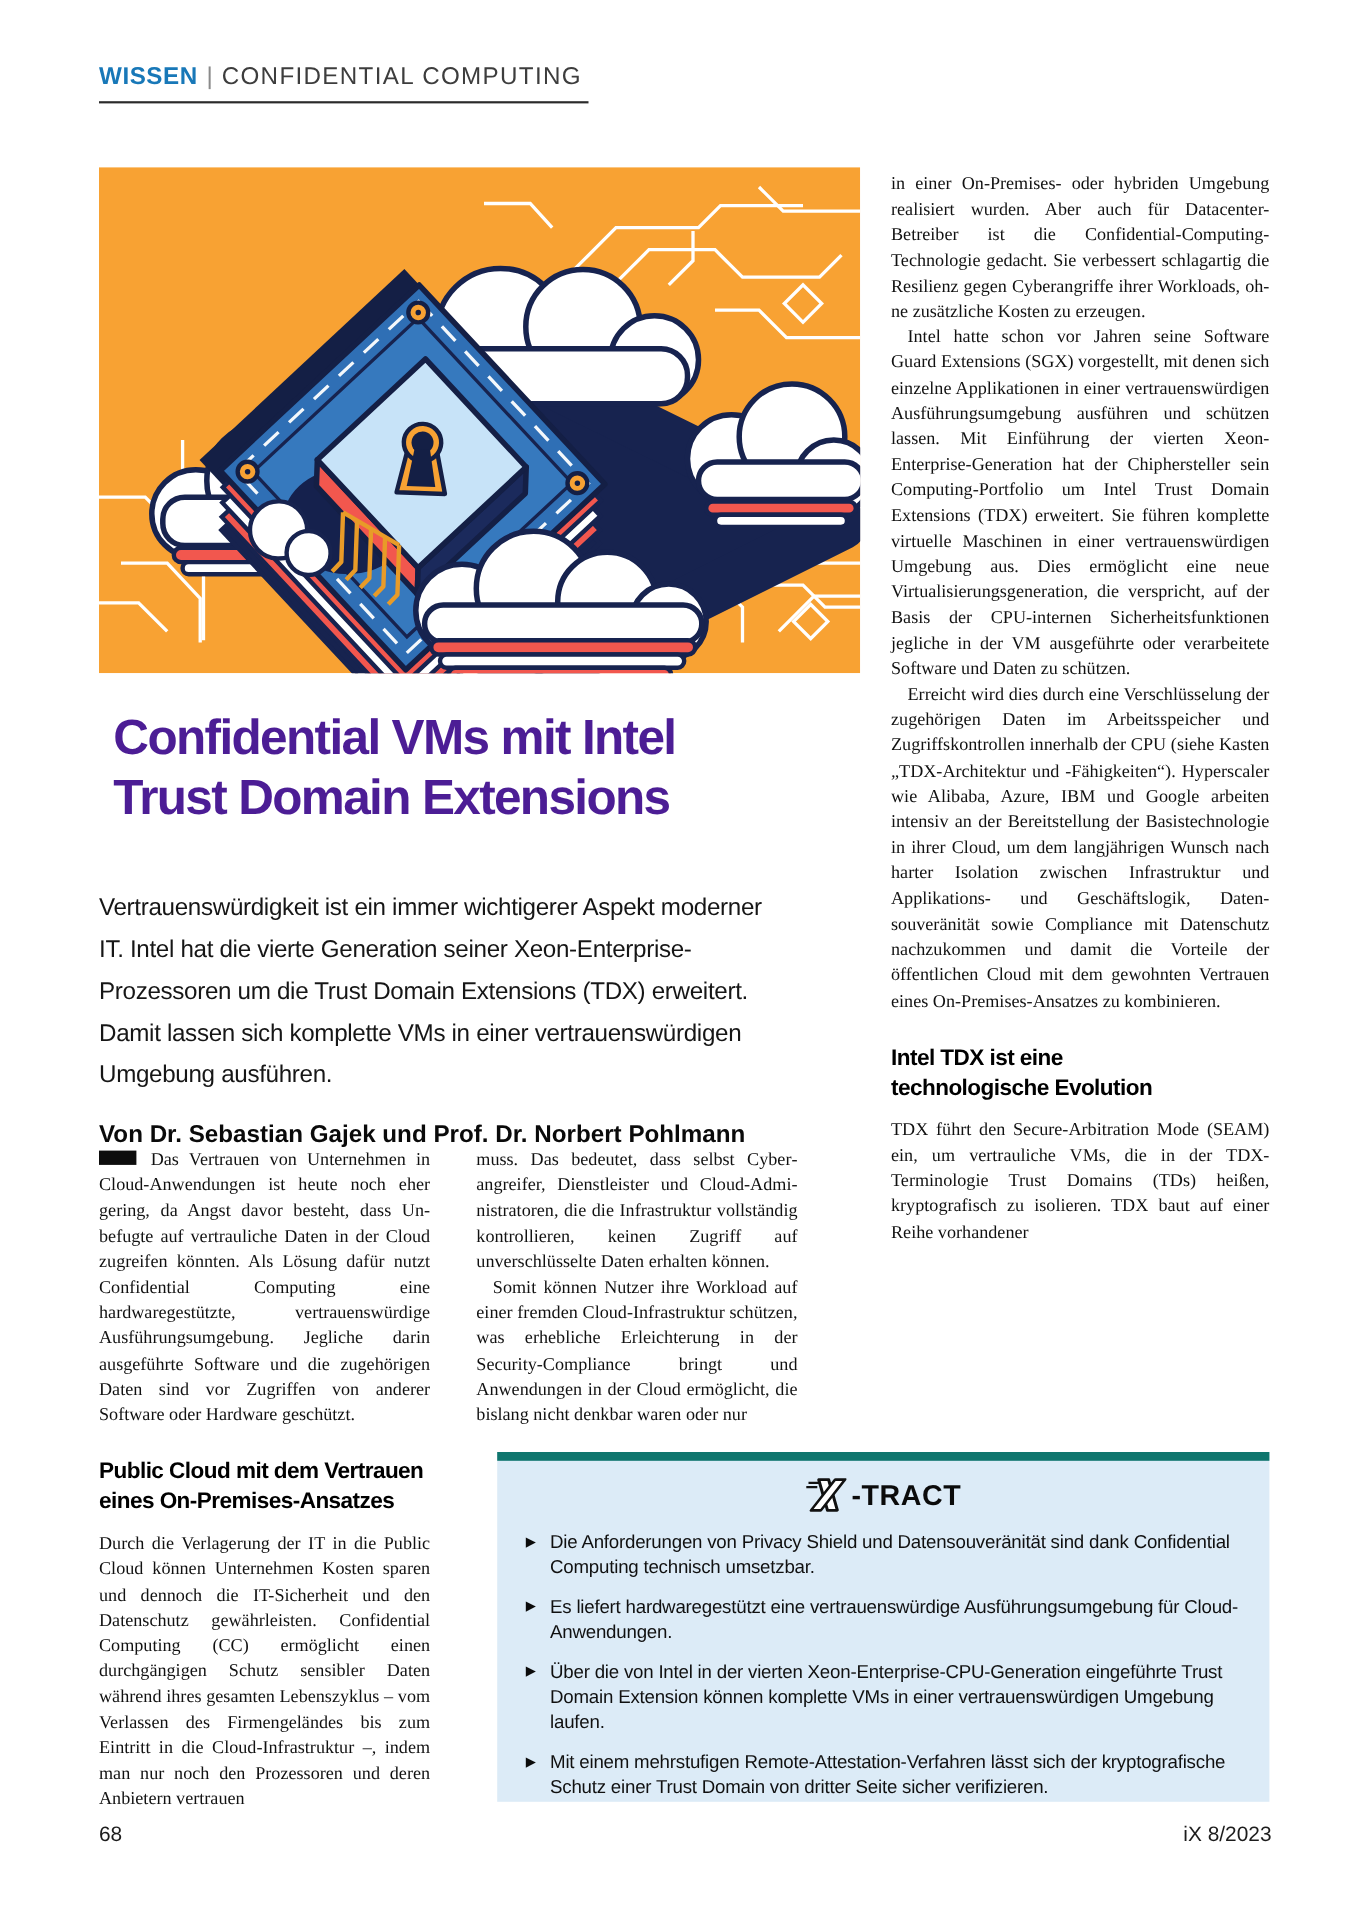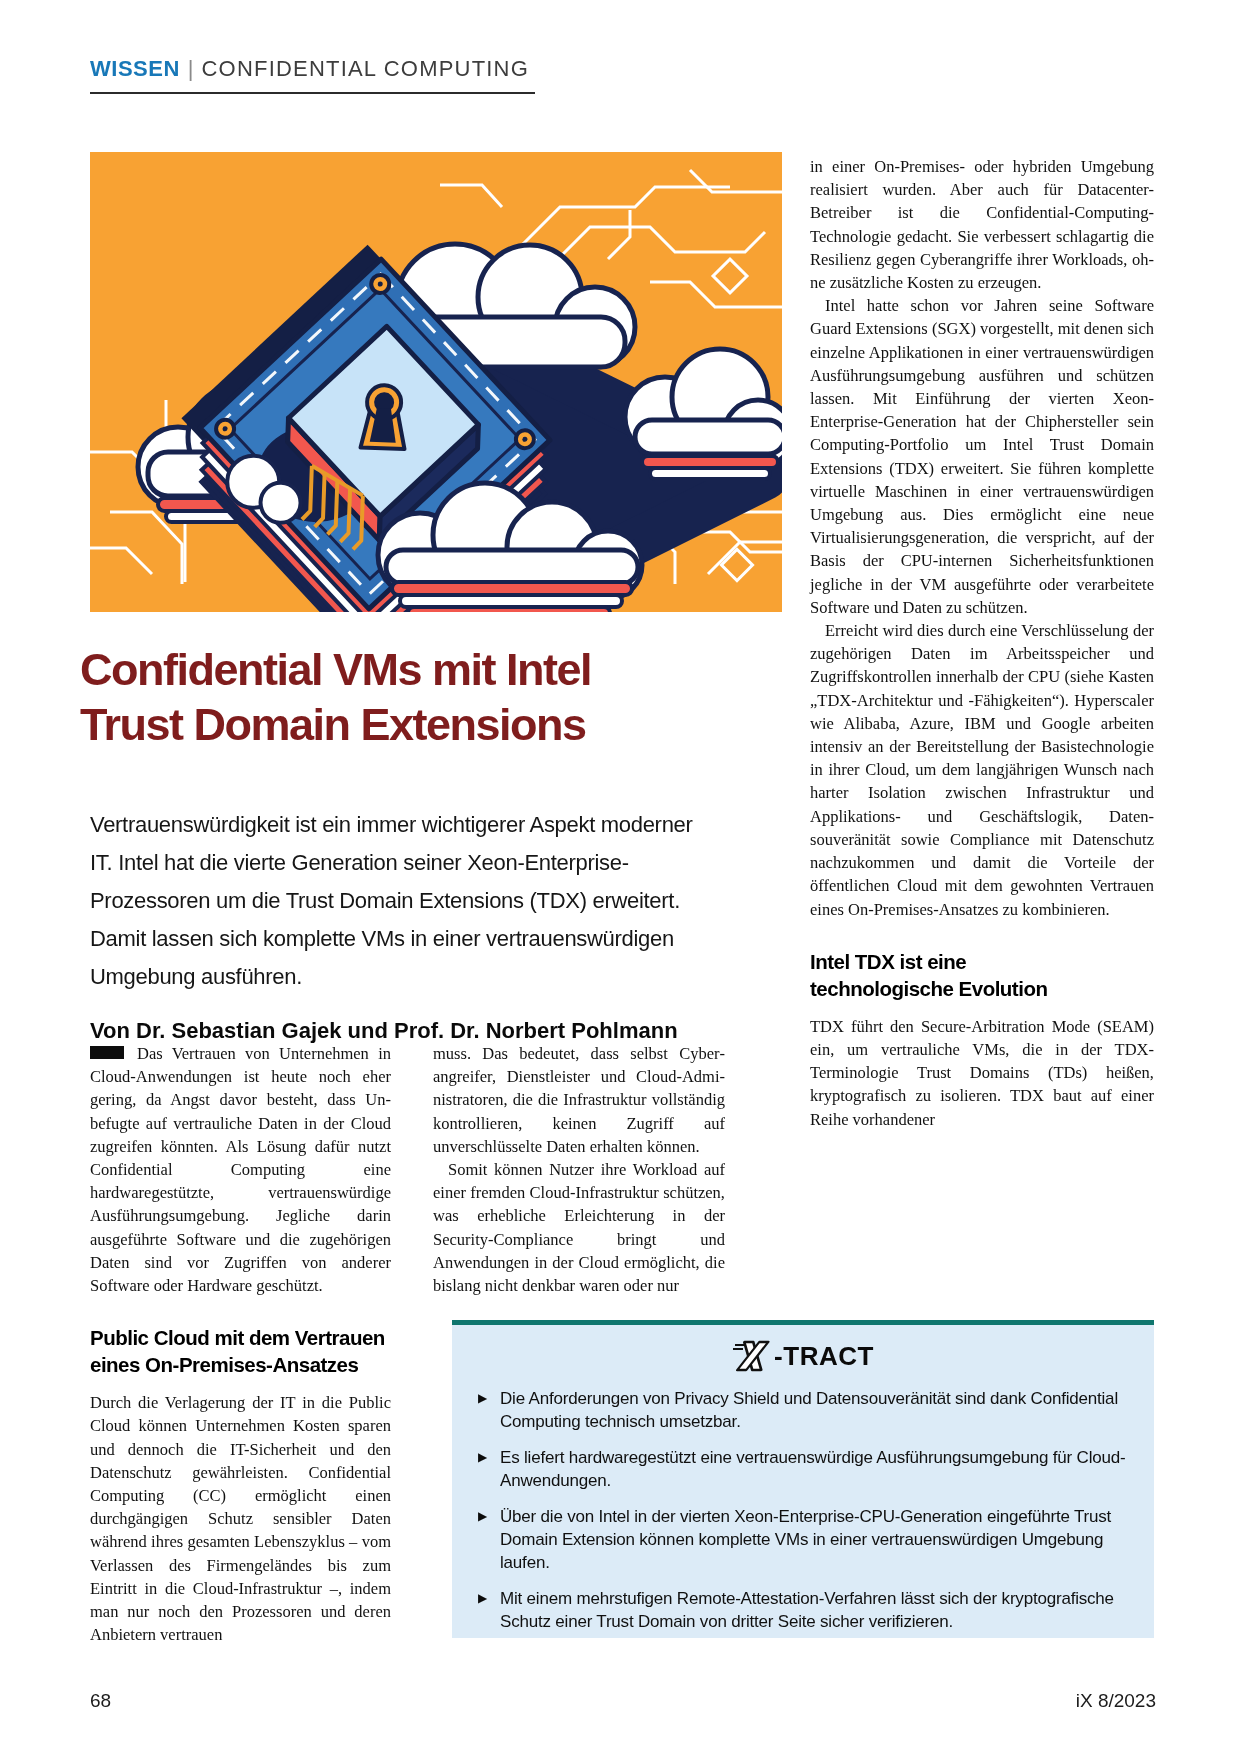--- a/index.html
+++ b/index.html
@@ -16,23 +16,23 @@
     white-space:nowrap;
   }
   .kicker .section{color:#1878b8;font-weight:800;letter-spacing:.5px;text-align:right;}
   .kicker .sep{color:#8a8a8a;font-weight:300;margin:0 8px;}
   .kicker .topic{color:#3d3d3d;font-weight:400;letter-spacing:1.2px;}
   
   .hero{position:absolute;left:90px;top:152px;width:692px;height:460px;}
   .hero svg{display:block;}
   
   .title{
-    position:absolute;left:80px;top:612px;width:660px;
+    position:absolute;left:103px;top:612px;width:660px;
     font-family:"Liberation Sans", sans-serif;font-weight:800;
-    font-size:45px;line-height:55px;letter-spacing:-1.5px;color:#7f1d1d;
+    font-size:45px;line-height:55px;letter-spacing:-1.5px;color:#4c1d95;
   }
   .title span{display:block;}
   .lede{
     position:absolute;left:90px;top:784px;width:614px;
     font-family:"Liberation Sans", sans-serif;font-size:22px;line-height:38px;
     letter-spacing:-.3px;color:#161616;
   }
   .byline{
     position:absolute;left:90px;top:982px;width:640px;
     font-family:"Liberation Sans", sans-serif;font-weight:700;font-size:22px;color:#0a0a0a;margin-top:36px;
@@ -50,31 +50,31 @@
   }
   h2.sect{
     font-family:"Liberation Sans", sans-serif;font-weight:700;
     font-size:20.5px;line-height:27px;letter-spacing:-.5px;color:#000;
     margin:27px 0 13px 0;text-align:left;
   }
   h2.sect span{display:block;}
   
   .xtract{
     position:absolute;left:452px;top:1320px;width:702px;height:318px;
-    background:#dcebf7;border-top:5px solid #0f766e;box-sizing:border-box;
+    background:#dcebf7;border-top:8px solid #0f766e;box-sizing:border-box;
     padding:12px 26px 0 26px;
     font-family:"Liberation Sans", sans-serif;
   }
   .xtract-head{display:flex;align-items:center;justify-content:center;gap:2px;margin-top:2px;}
   .xtract-title{font-weight:800;font-size:26px;letter-spacing:.5px;color:#0b0b0b;}
   .xtract ul{list-style:none;margin:14px 0 0 0;padding:0;}
   .xtract li{display:flex;gap:13px;margin-bottom:13px;font-size:17px;line-height:23px;color:#101010;letter-spacing:-.2px;}
   .xtract li .tri{flex:0 0 auto;font-size:12px;line-height:23px;color:#0b0b0b;}
   
-  .folio{position:absolute;top:1658px;font-family:"Liberation Sans", sans-serif;font-size:19px;color:#1c1c1c;margin-top:32px;}
+  .folio{position:absolute;top:1658px;font-family:"Liberation Sans", sans-serif;font-size:19px;color:#1c1c1c;}
   .folio.left{left:90px;}
   .folio.right{right:84px;}
 </style>
 </head>
 <body>
 
 <div class="page">
 
   <div class="kicker">
     <span class="section">WISSEN</span><span class="sep">|</span><span class="topic">CONFIDENTIAL COMPUTING</span>

